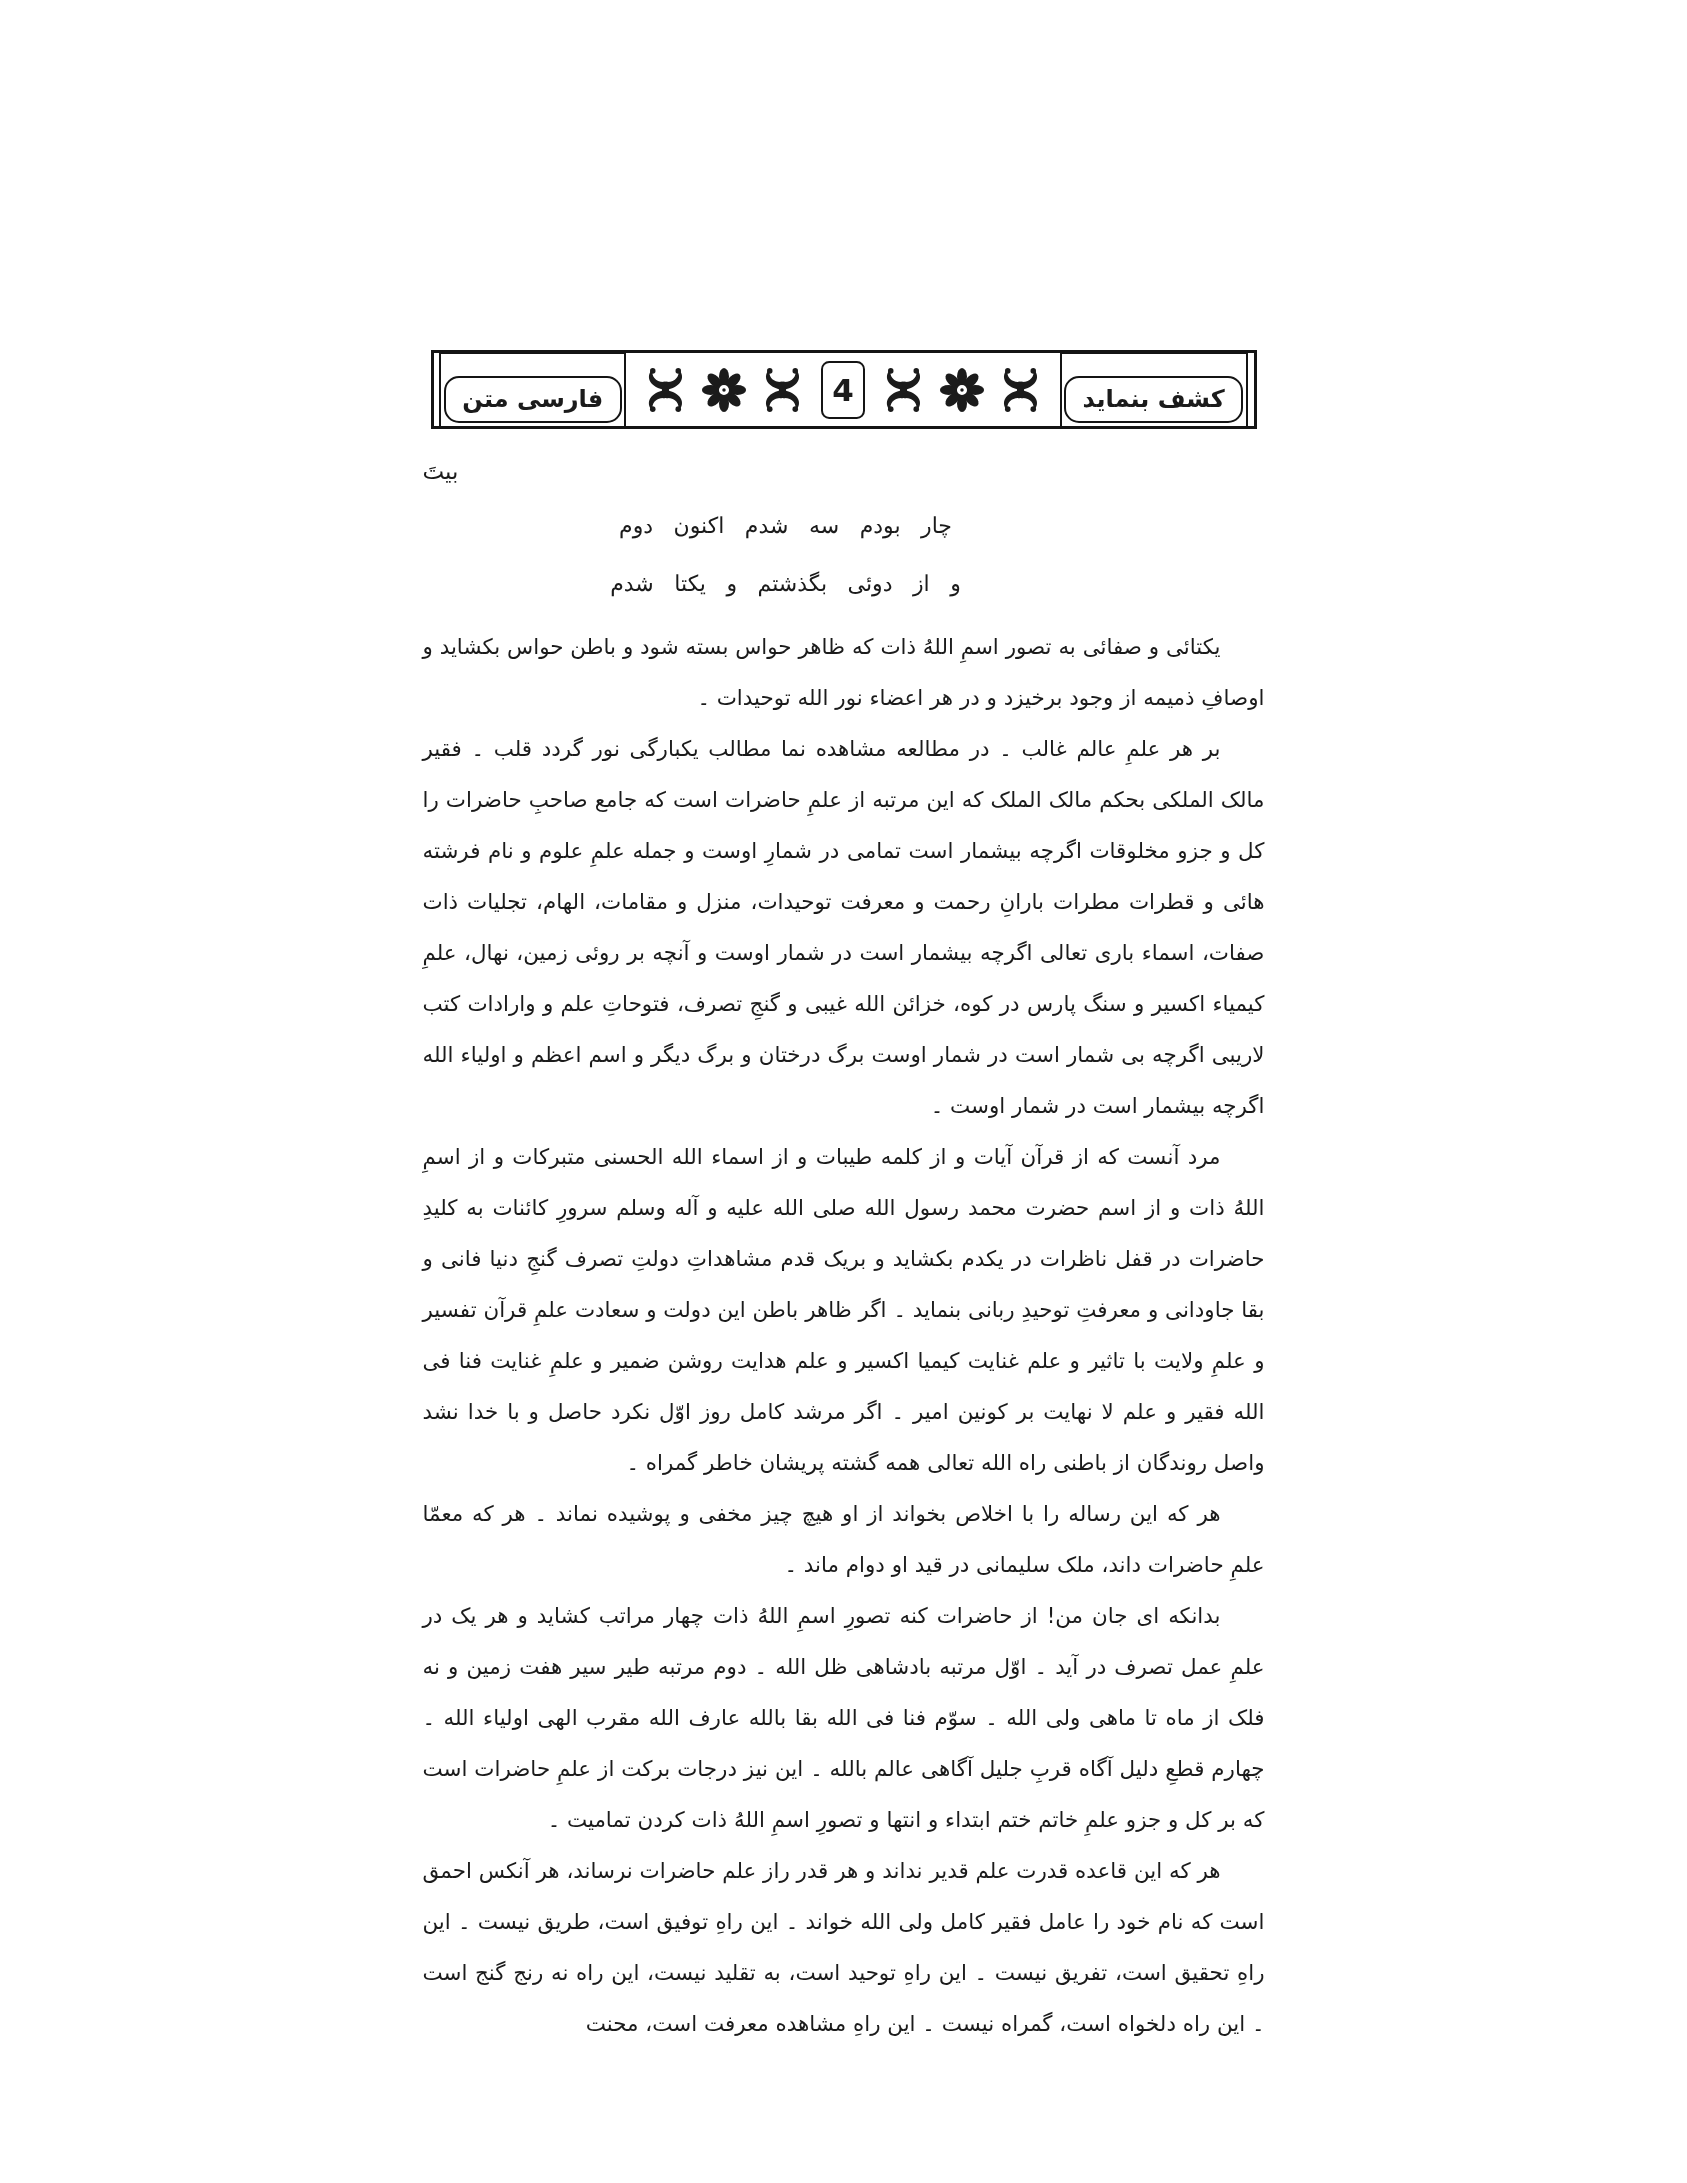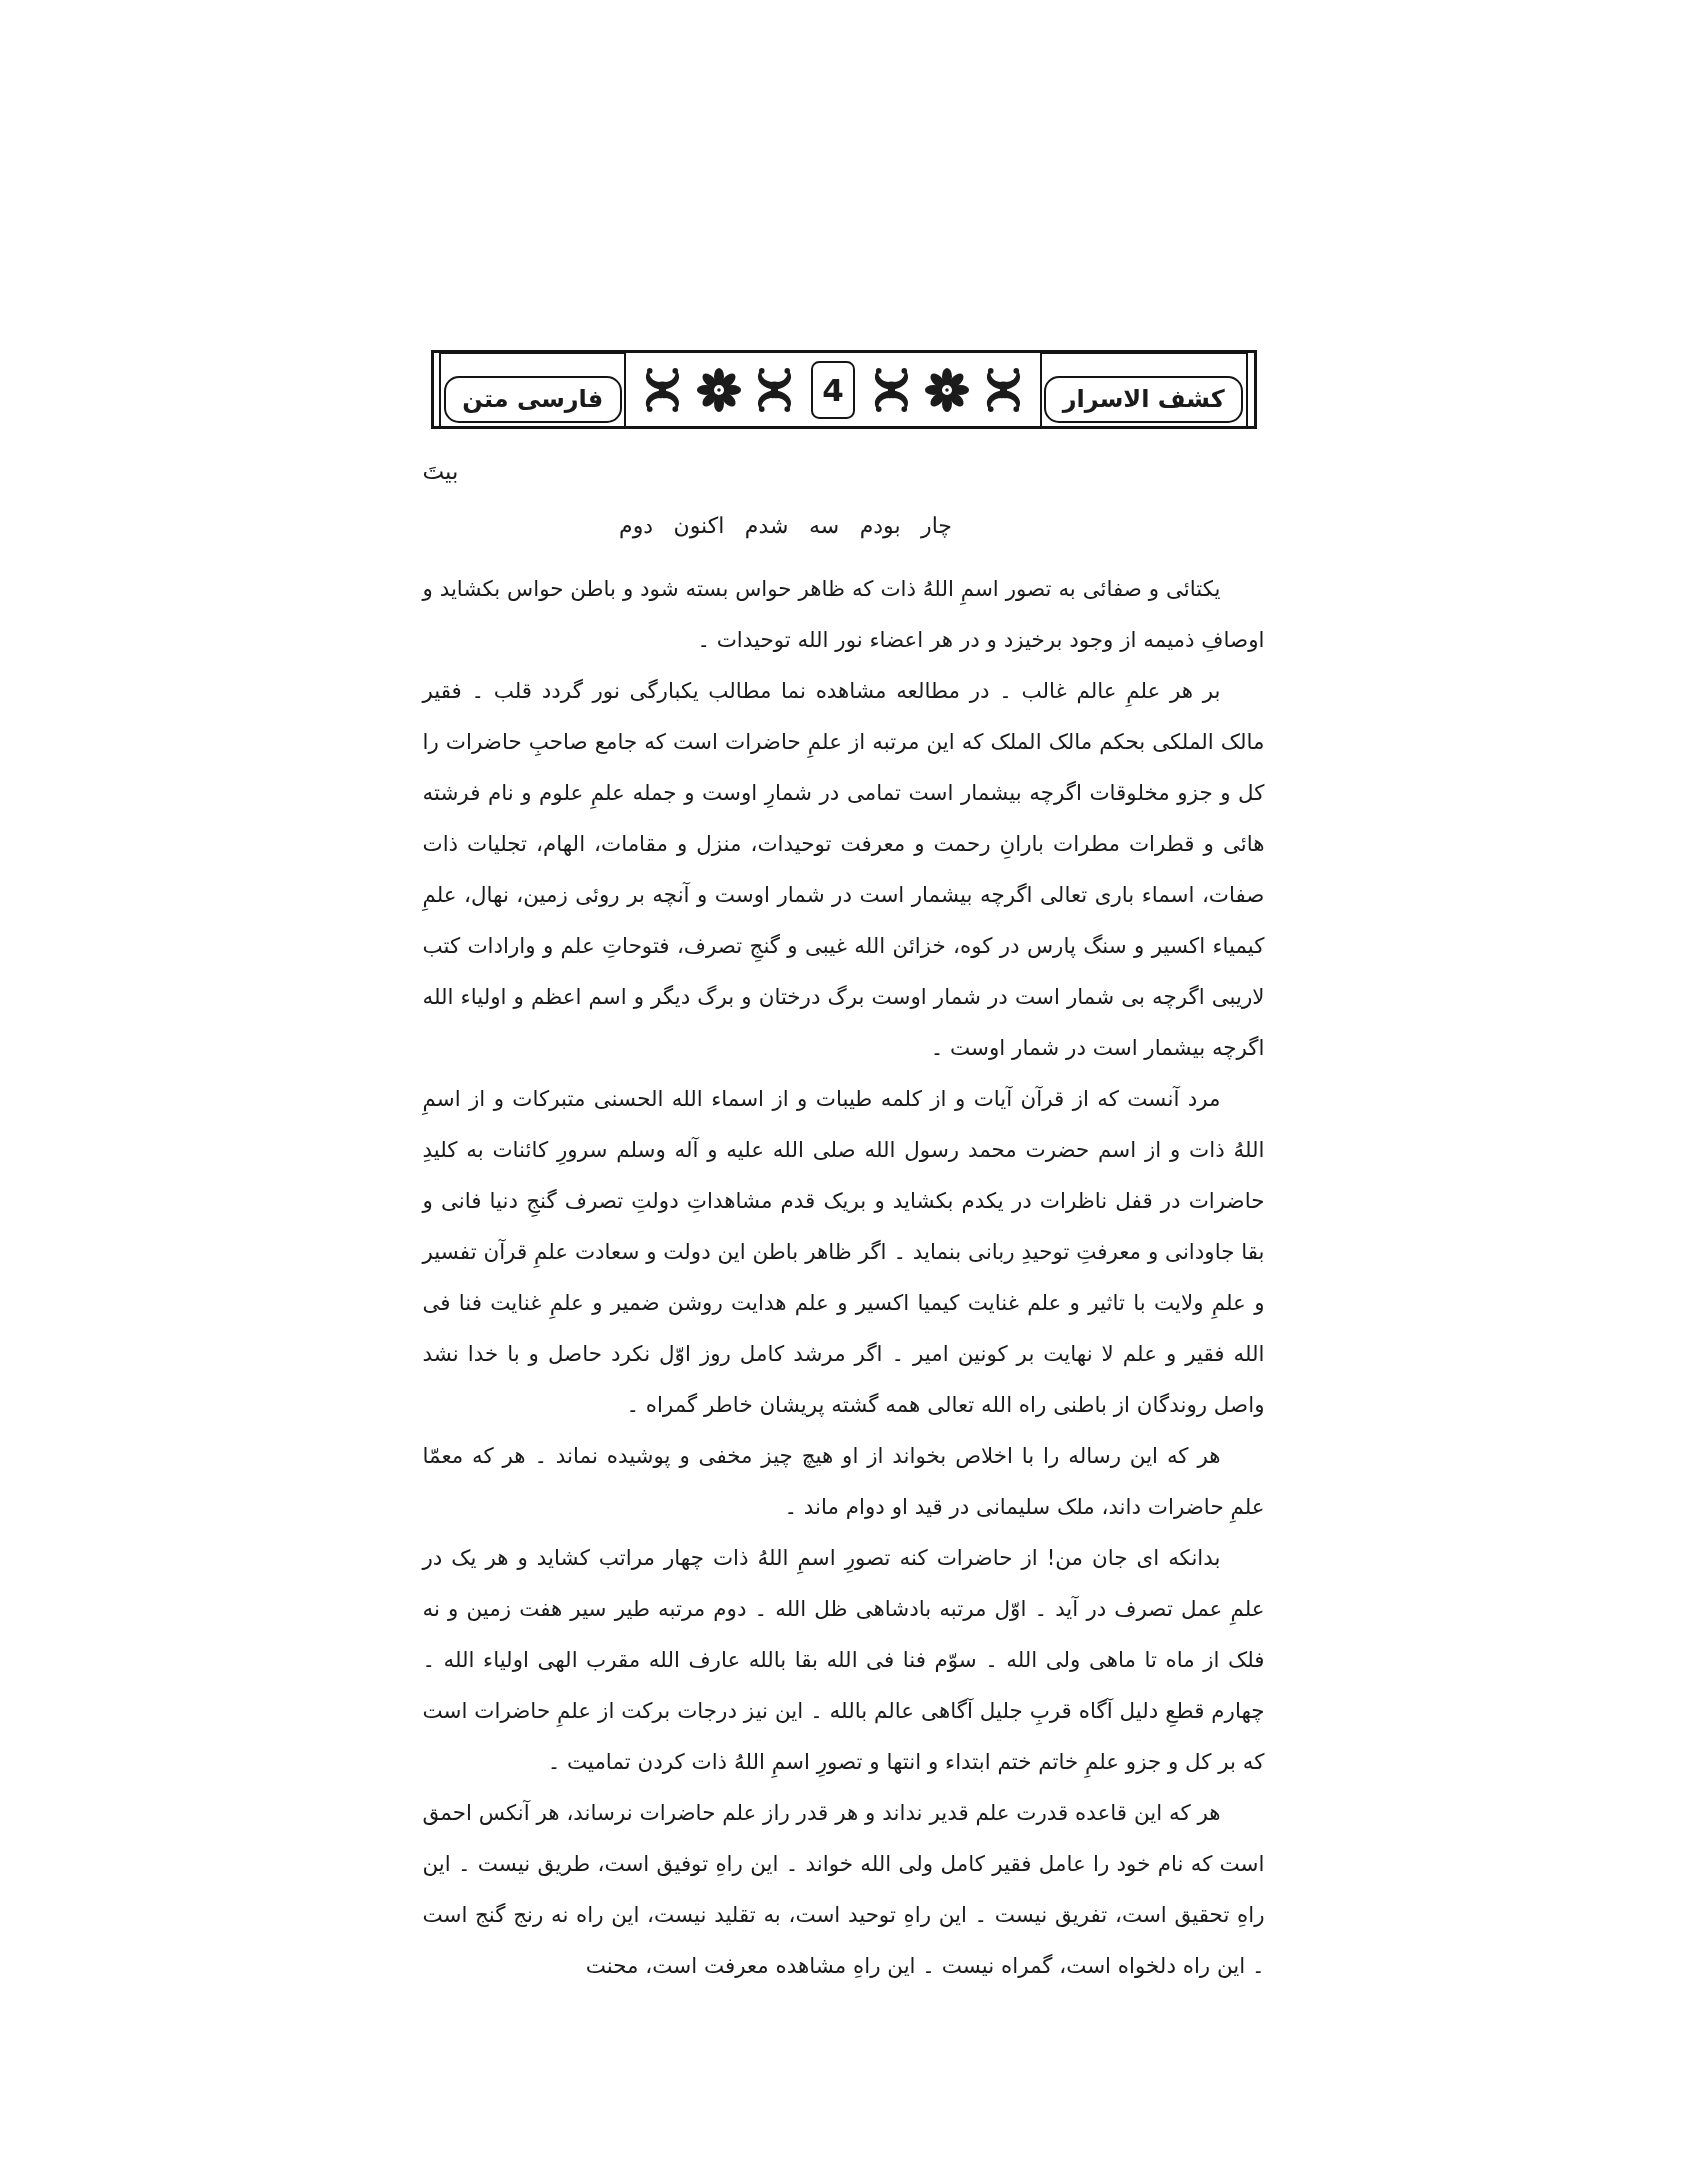--- a/index.html
+++ b/index.html
@@ -94,21 +94,21 @@
       <circle cx="12" cy="42" r="2.6"></circle>
       <circle cx="36" cy="42" r="2.6"></circle>
     </g>
   </defs>
 </svg>
 
 <div class="page">
 
   <div class="band">
     <div class="title-box">
-      <div class="title-inner">کشف الاسرار</div>
+      <div class="title-inner">کشف بنماید</div>
     </div>
     <div class="orn-group">
       <svg class="orn scroll" viewBox="0 0 48 48">
           <use href="#scroll-def"></use>
         </svg>
       <svg class="orn" viewBox="0 0 48 48">
           <use href="#rosette-def"></use>
         </svg>
       <svg class="orn scroll" viewBox="0 0 48 48">
           <use href="#scroll-def"></use>
@@ -132,20 +132,21 @@
       <div class="title-inner">فارسی متن</div>
     </div>
   </div>
 
   <div class="content">
 
     <div class="poem-heading">بیتَ</div>
 
     <div class="poem">
       <div class="poem-line">چار بودم سه شدم اکنون دوم</div>
+      <div class="poem-line">و از دوئی بگذشتم و یکتا شدم</div>
     </div>
 
     <div class="body-text">
       <p class="para">یکتائی و صفائی به تصور اسمِ اللهُ ذات که ظاهر حواس بسته شود و باطن حواس بکشاید و اوصافِ ذمیمه از وجود برخیزد و در هر اعضاء نور الله توحیدات ۔</p>
       <p class="para">بر هر علمِ عالم غالب ۔ در مطالعه مشاهده نما مطالب یکبارگی نور گردد قلب ۔ فقیر مالک الملکی بحکم مالک الملک که این مرتبه از علمِ حاضرات است که جامع صاحبِ حاضرات را کل و جزو مخلوقات اگرچه بیشمار است تمامی در شمارِ اوست و جمله علمِ علوم و نام فرشته هائی و قطرات مطرات بارانِ رحمت و معرفت توحیدات، منزل و مقامات، الهام، تجلیات ذات صفات، اسماء باری تعالی اگرچه بیشمار است در شمار اوست و آنچه بر روئی زمین، نهال، علمِ کیمیاء اکسیر و سنگ پارس در کوه، خزائن الله غیبی و گنجِ تصرف، فتوحاتِ علم و وارادات کتب لاریبی اگرچه بی شمار است در شمار اوست برگ درختان و برگ دیگر و اسم اعظم و اولیاء الله اگرچه بیشمار است در شمار اوست ۔</p>
       <p class="para">مرد آنست که از قرآن آیات و از کلمه طیبات و از اسماء الله الحسنی متبرکات و از اسمِ اللهُ ذات و از اسم حضرت محمد رسول الله صلی الله علیه و آله وسلم سرورِ کائنات به کلیدِ حاضرات در قفل ناظرات در یکدم بکشاید و بریک قدم مشاهداتِ دولتِ تصرف گنجِ دنیا فانی و بقا جاودانی و معرفتِ توحیدِ ربانی بنماید ۔ اگر ظاهر باطن این دولت و سعادت علمِ قرآن تفسیر و علمِ ولایت با تاثیر و علم غنایت کیمیا اکسیر و علم هدایت روشن ضمیر و علمِ غنایت فنا فی الله فقیر و علم لا نهایت بر کونین امیر ۔ اگر مرشد کامل روز اوّل نکرد حاصل و با خدا نشد واصل روندگان از باطنی راه الله تعالی همه گشته پریشان خاطر گمراه ۔</p>
       <p class="para">هر که این رساله را با اخلاص بخواند از او هیچ چیز مخفی و پوشیده نماند ۔ هر که معمّا علمِ حاضرات داند، ملک سلیمانی در قید او دوام ماند ۔</p>
       <p class="para">بدانکه ای جان من! از حاضرات کنه تصورِ اسمِ اللهُ ذات چهار مراتب کشاید و هر یک در علمِ عمل تصرف در آید ۔ اوّل مرتبه بادشاهی ظل الله ۔ دوم مرتبه طیر سیر هفت زمین و نه فلک از ماه تا ماهی ولی الله ۔ سوّم فنا فی الله بقا بالله عارف الله مقرب الهی اولیاء الله ۔ چهارم قطعِ دلیل آگاه قربِ جلیل آگاهی عالم بالله ۔ این نیز درجات برکت از علمِ حاضرات است که بر کل و جزو علمِ خاتم ختم ابتداء و انتها و تصورِ اسمِ اللهُ ذات کردن تمامیت ۔</p>
       <p class="para">هر که این قاعده قدرت علم قدیر نداند و هر قدر راز علم حاضرات نرساند، هر آنکس احمق است که نام خود را عامل فقیر کامل ولی الله خواند ۔ این راهِ توفیق است، طریق نیست ۔ این راهِ تحقیق است، تفریق نیست ۔ این راهِ توحید است، به تقلید نیست، این راه نه رنج گنج است ۔ این راه دلخواه است، گمراه نیست ۔ این راهِ مشاهده معرفت است، محنت</p>
     </div>

